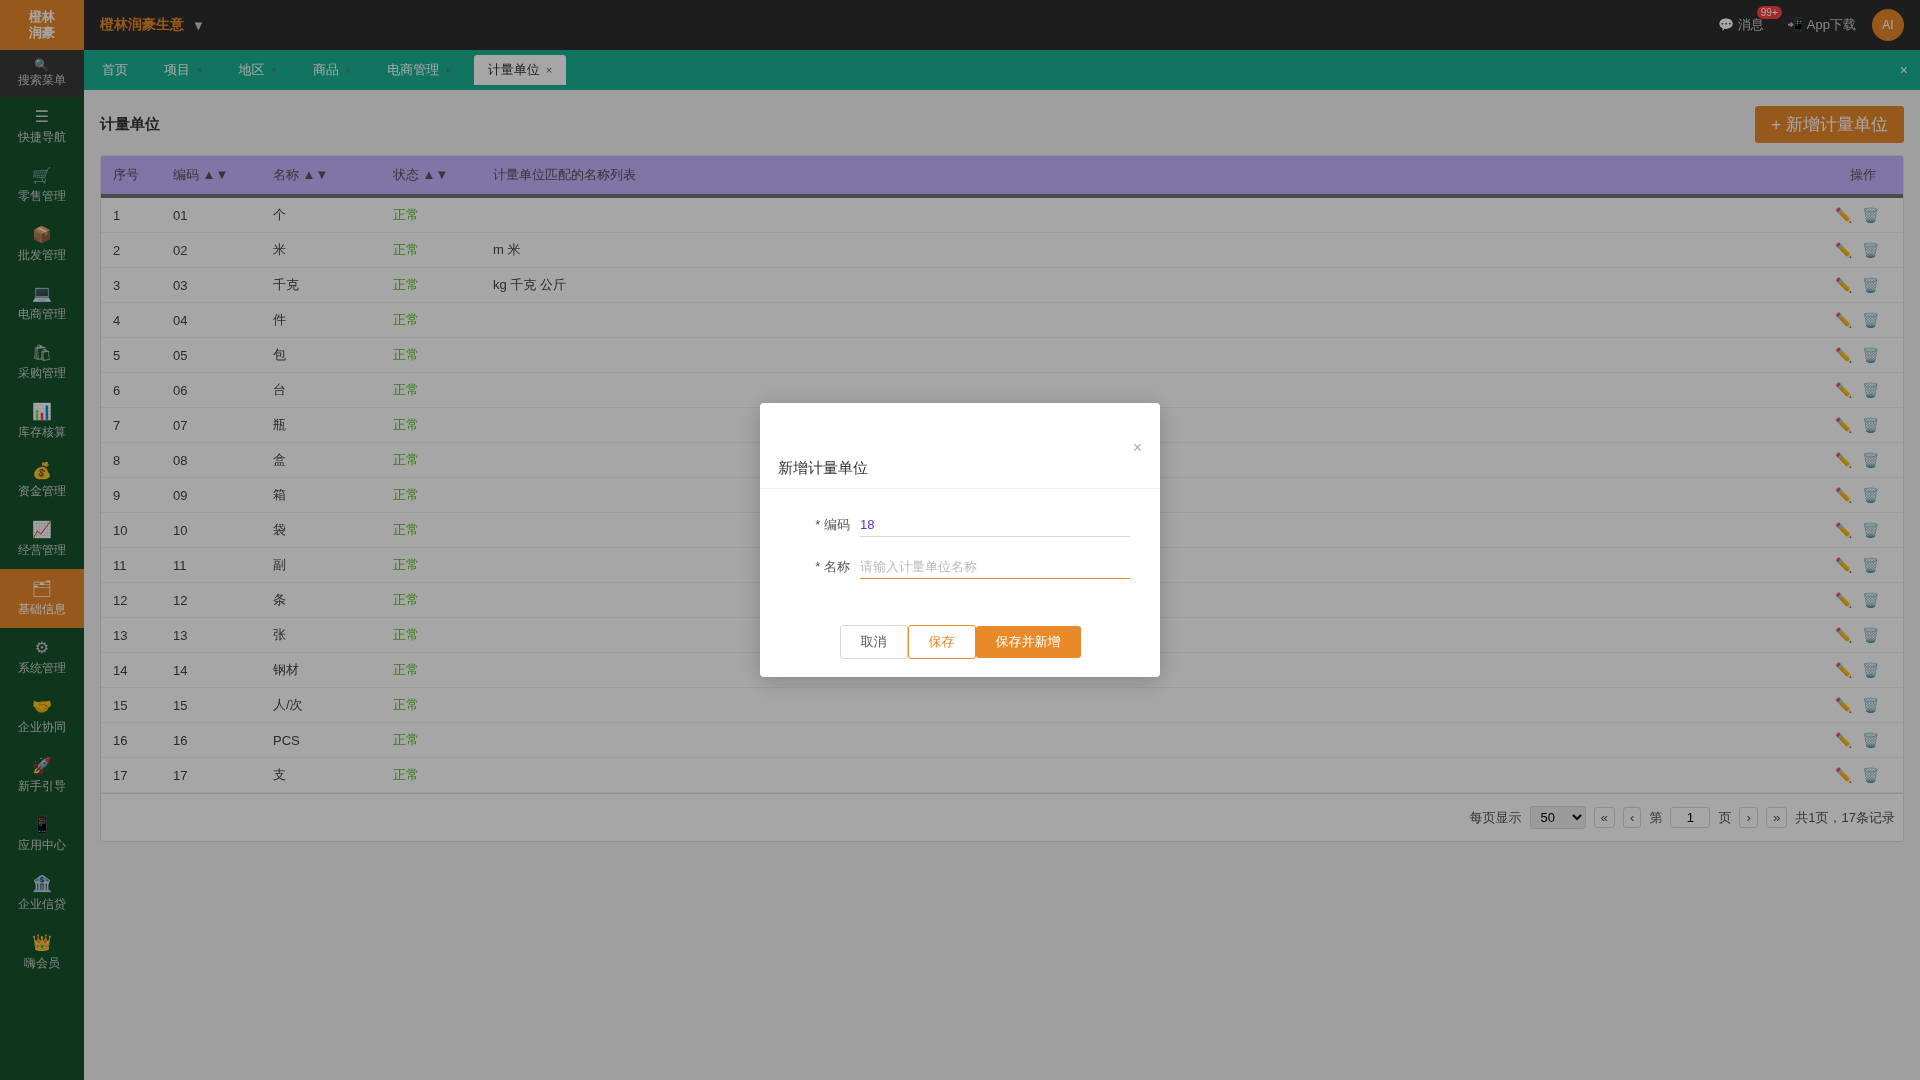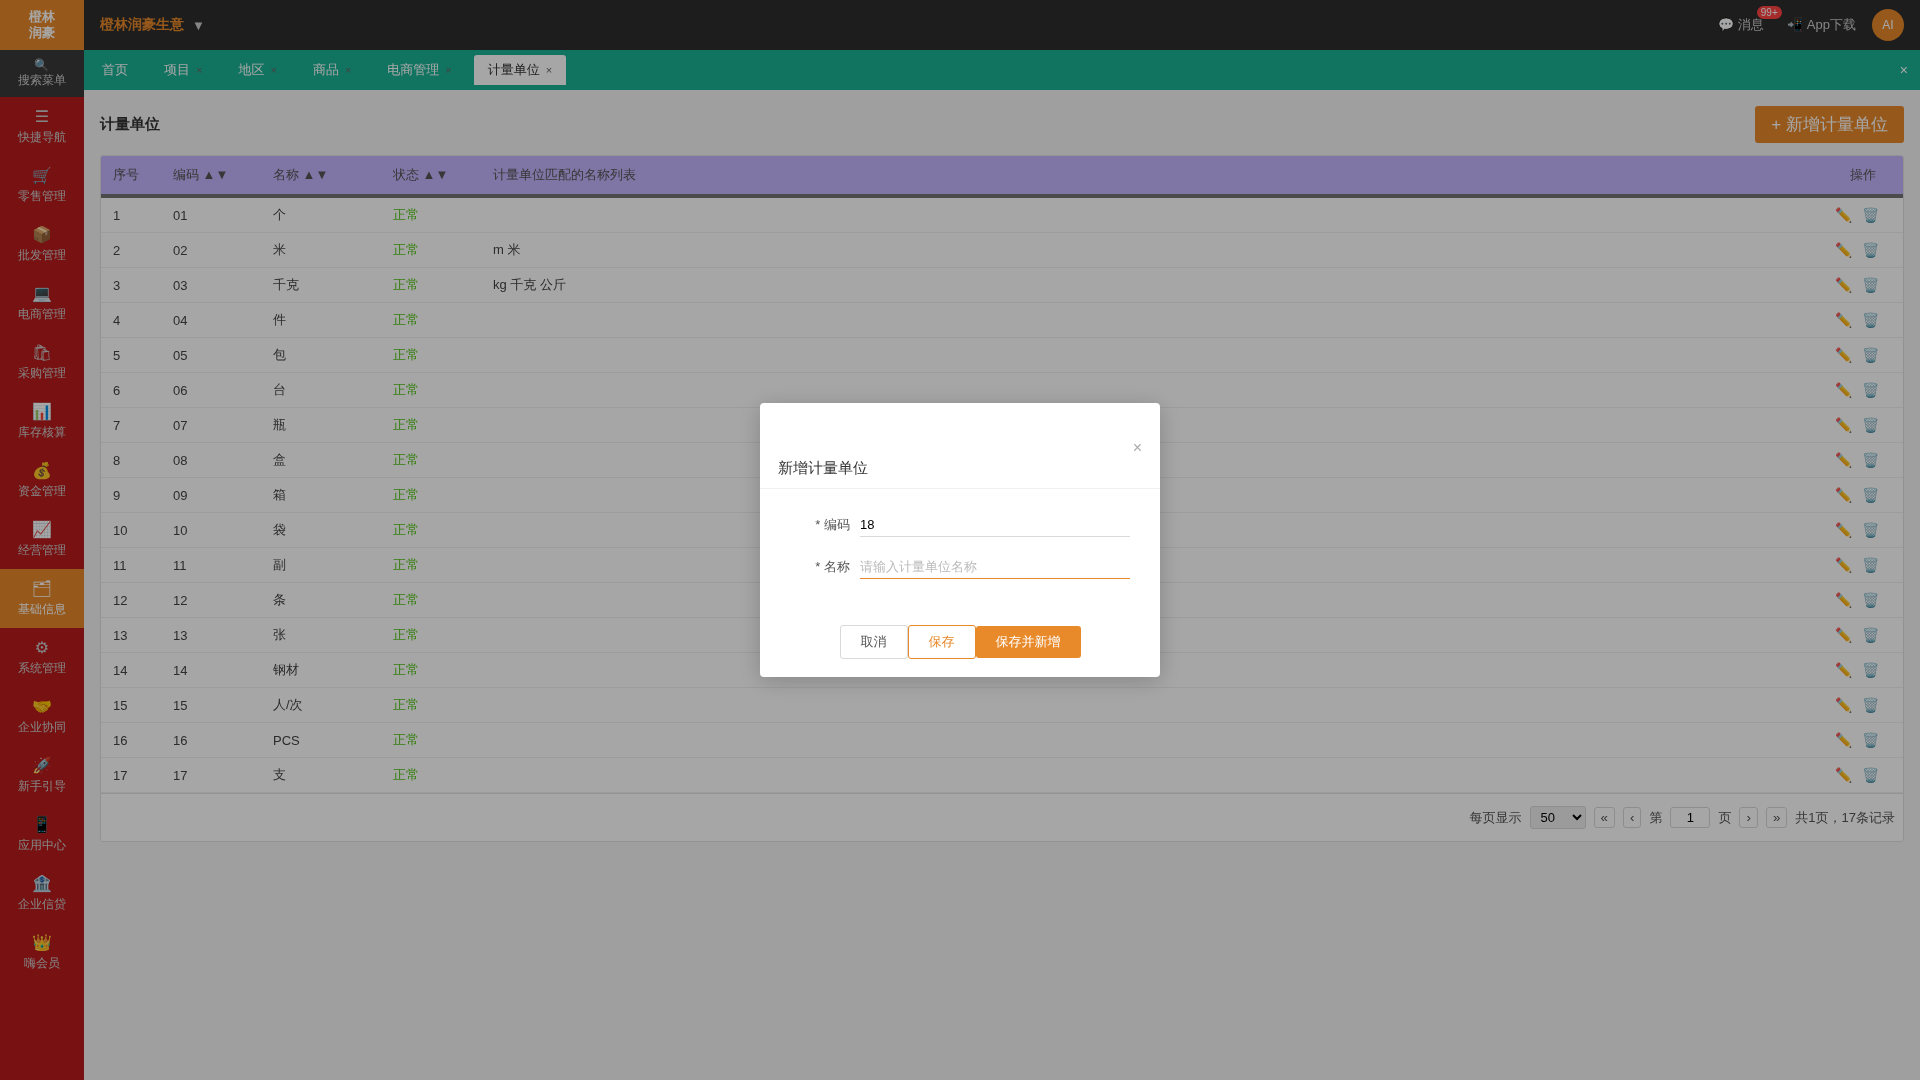--- a/index.html
+++ b/index.html
@@ -1,21 +1,21 @@
 <!DOCTYPE html>
 <html><head>
   <meta charset="utf-8">
   <style>
     * { box-sizing: border-box; margin: 0; padding: 0; }
     body { font-family: 'Microsoft YaHei', sans-serif; font-size: 13px; background: #f0f0f0; display: flex; height: 1080px; width: 1920px; overflow: hidden; }
 
     
     .sidebar {
       width: 84px;
-      background: #b91c1c;
+      background: #14532d;
       display: flex;
       flex-direction: column;
       flex-shrink: 0;
     }
     .sidebar-logo {
       height: 50px;
       background: #e8892a;
       display: flex;
       align-items: center;
       justify-content: center;
@@ -233,21 +233,21 @@
       margin-right: 10px;
       flex-shrink: 0;
     }
     .form-input {
       flex: 1;
       border: none;
       border-bottom: 1px solid #d9d9d9;
       padding: 4px 0;
       font-size: 13px;
       outline: none;
-      color: #000000;
+      color: #6d28d9;
     }
     .form-input.focused {
       border-bottom-color: #e8892a;
     }
     .form-input::placeholder { color: #bbb; }
     .modal-footer {
       padding: 12px 18px 18px;
       display: flex;
       align-items: center;
       justify-content: center;

